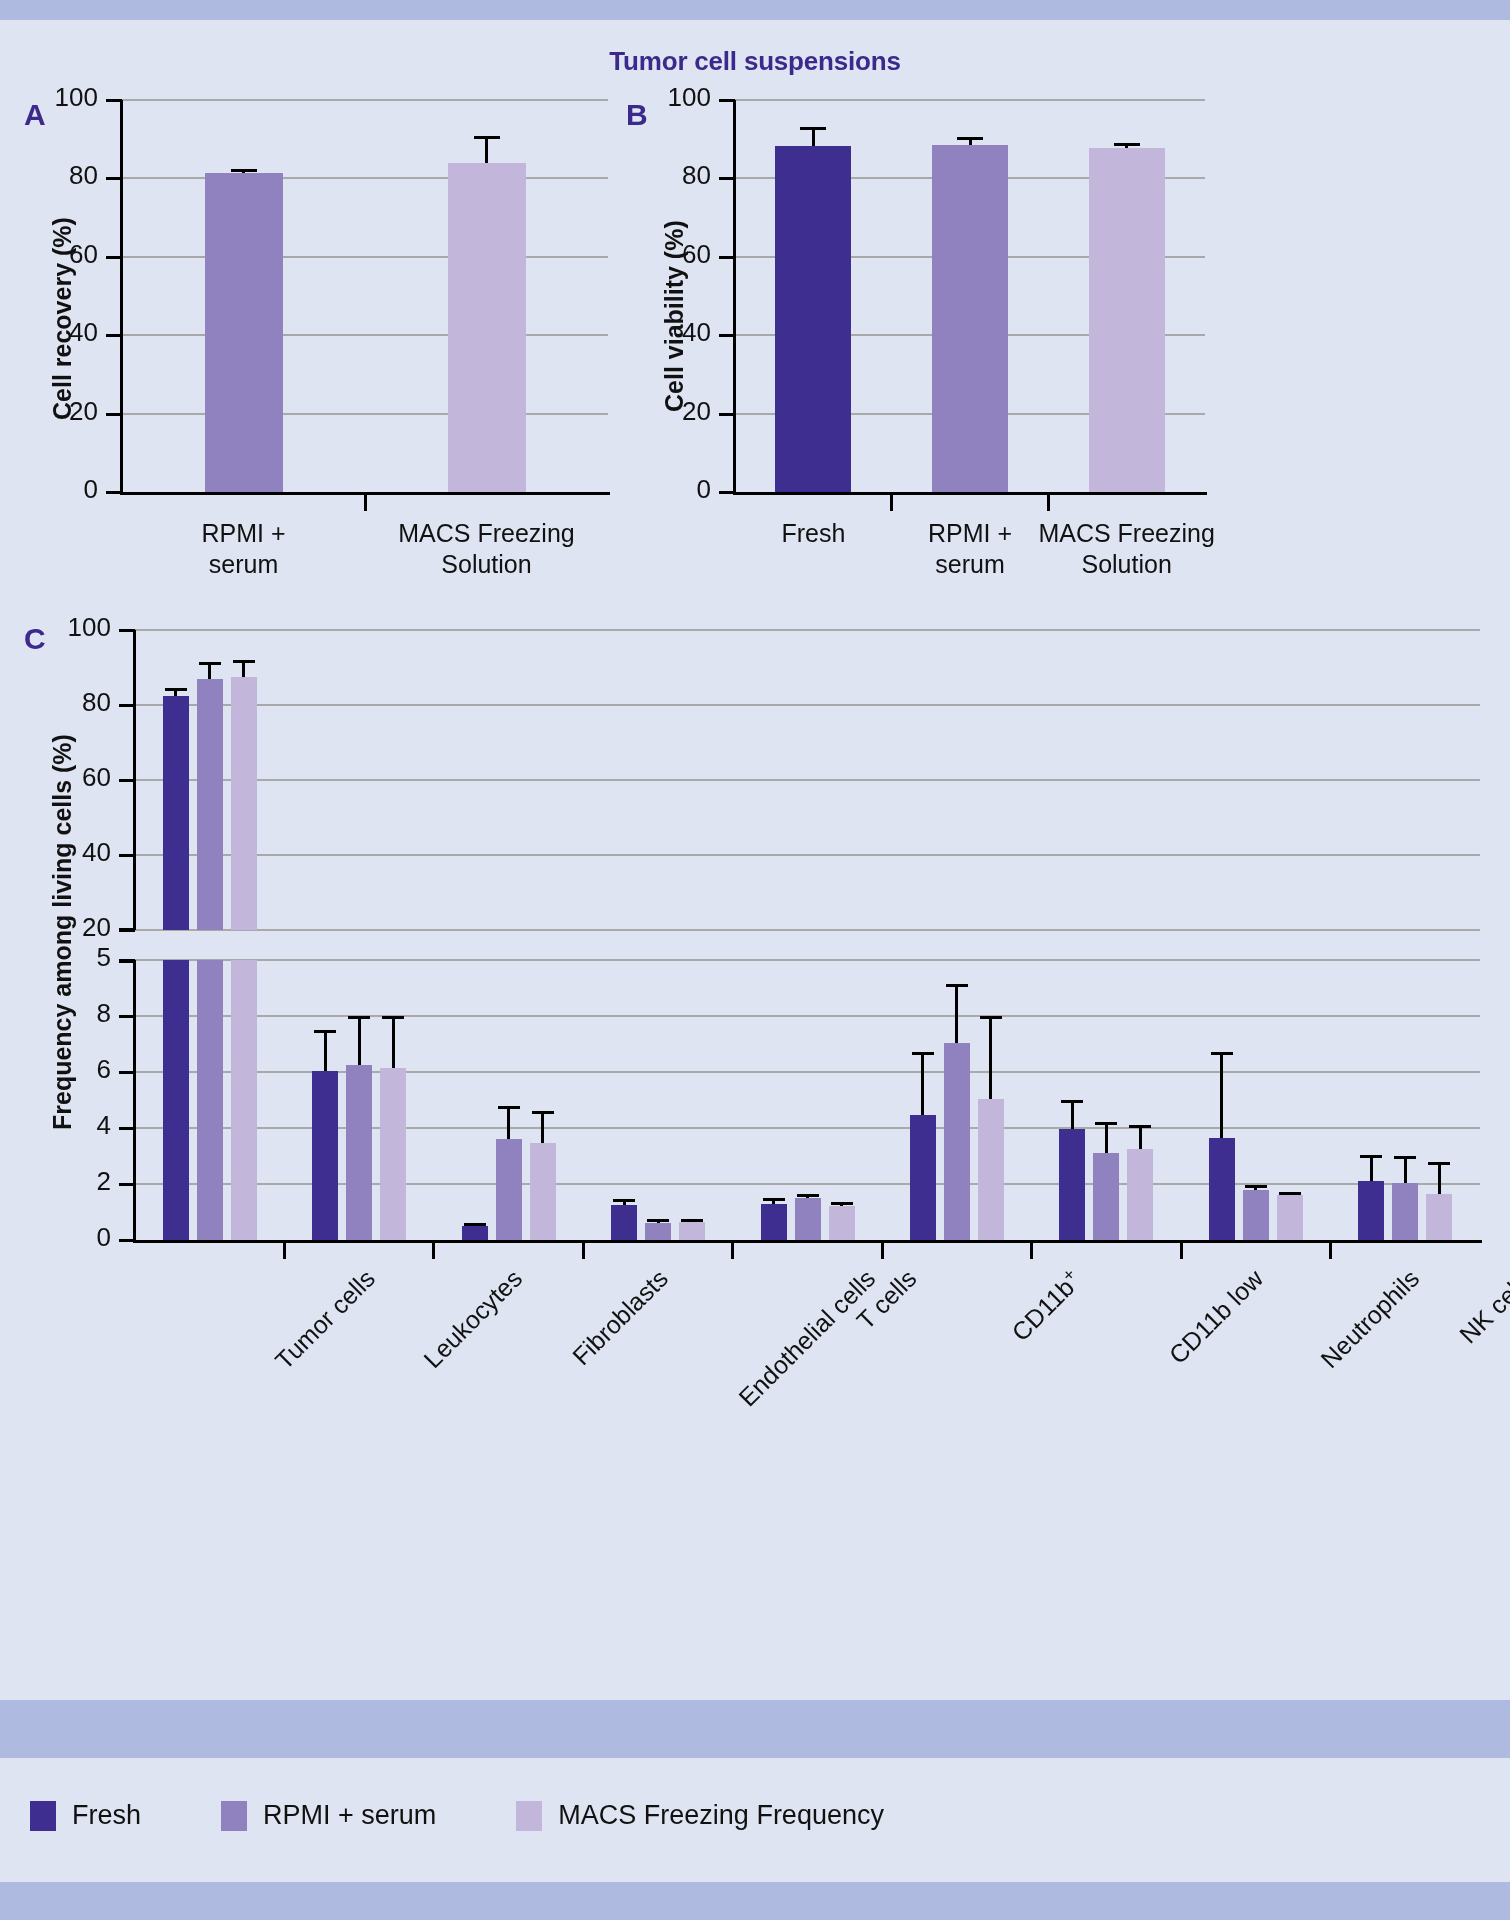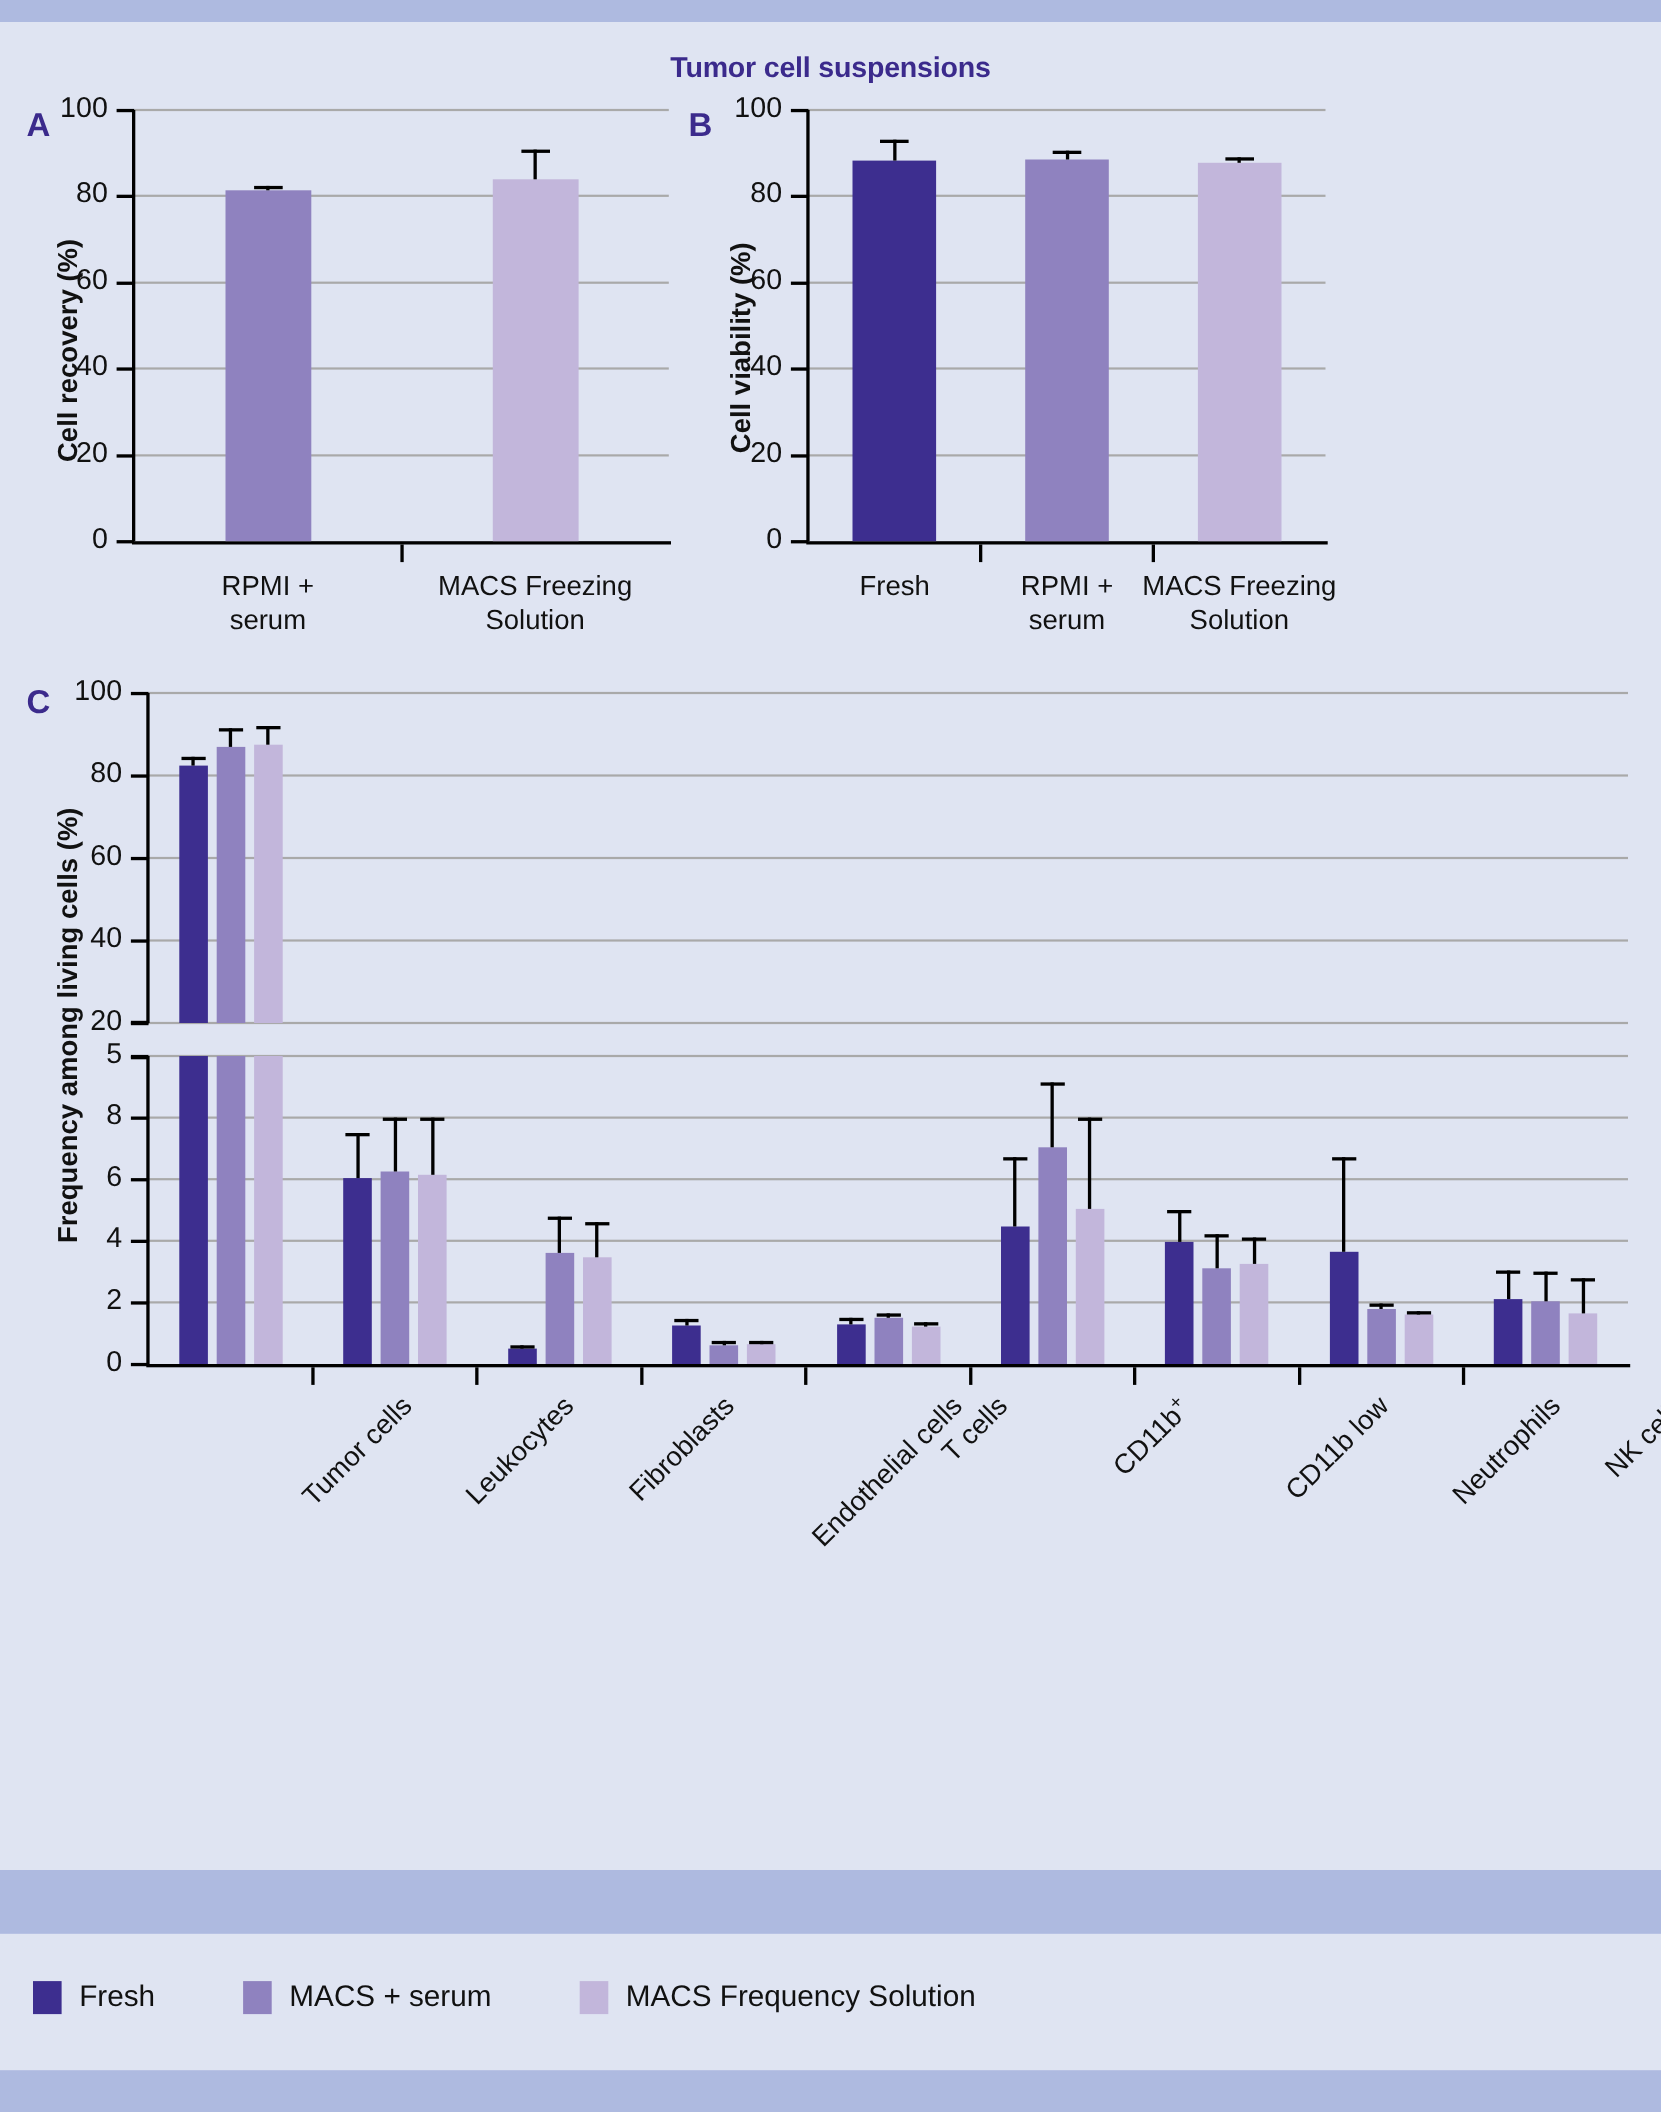--- a/index.html
+++ b/index.html
@@ -356,19 +356,19 @@
   </div>
 <div class="axis-title" id="panel-c-ylabel" style="left:48px; top:1130px; transform:rotate(-90deg);">Frequency among living cells (%)</div>
 
 <div id="legend">
     <div class="legend-item">
       <div class="legend-swatch" style="background: rgb(61, 46, 143);"></div>
       <span class="legend-label">Fresh</span>
     </div>
     <div class="legend-item">
       <div class="legend-swatch" style="background: rgb(143, 130, 191);"></div>
-      <span class="legend-label">MACS + serum</span>
+      <span class="legend-label">RPMI + serum</span>
     </div>
     <div class="legend-item">
       <div class="legend-swatch" style="background: rgb(194, 182, 219);"></div>
-      <span class="legend-label">MACS Frequency Solution</span>
+      <span class="legend-label">MACS Freezing Frequency</span>
     </div>
   </div>
 
 </body></html>

